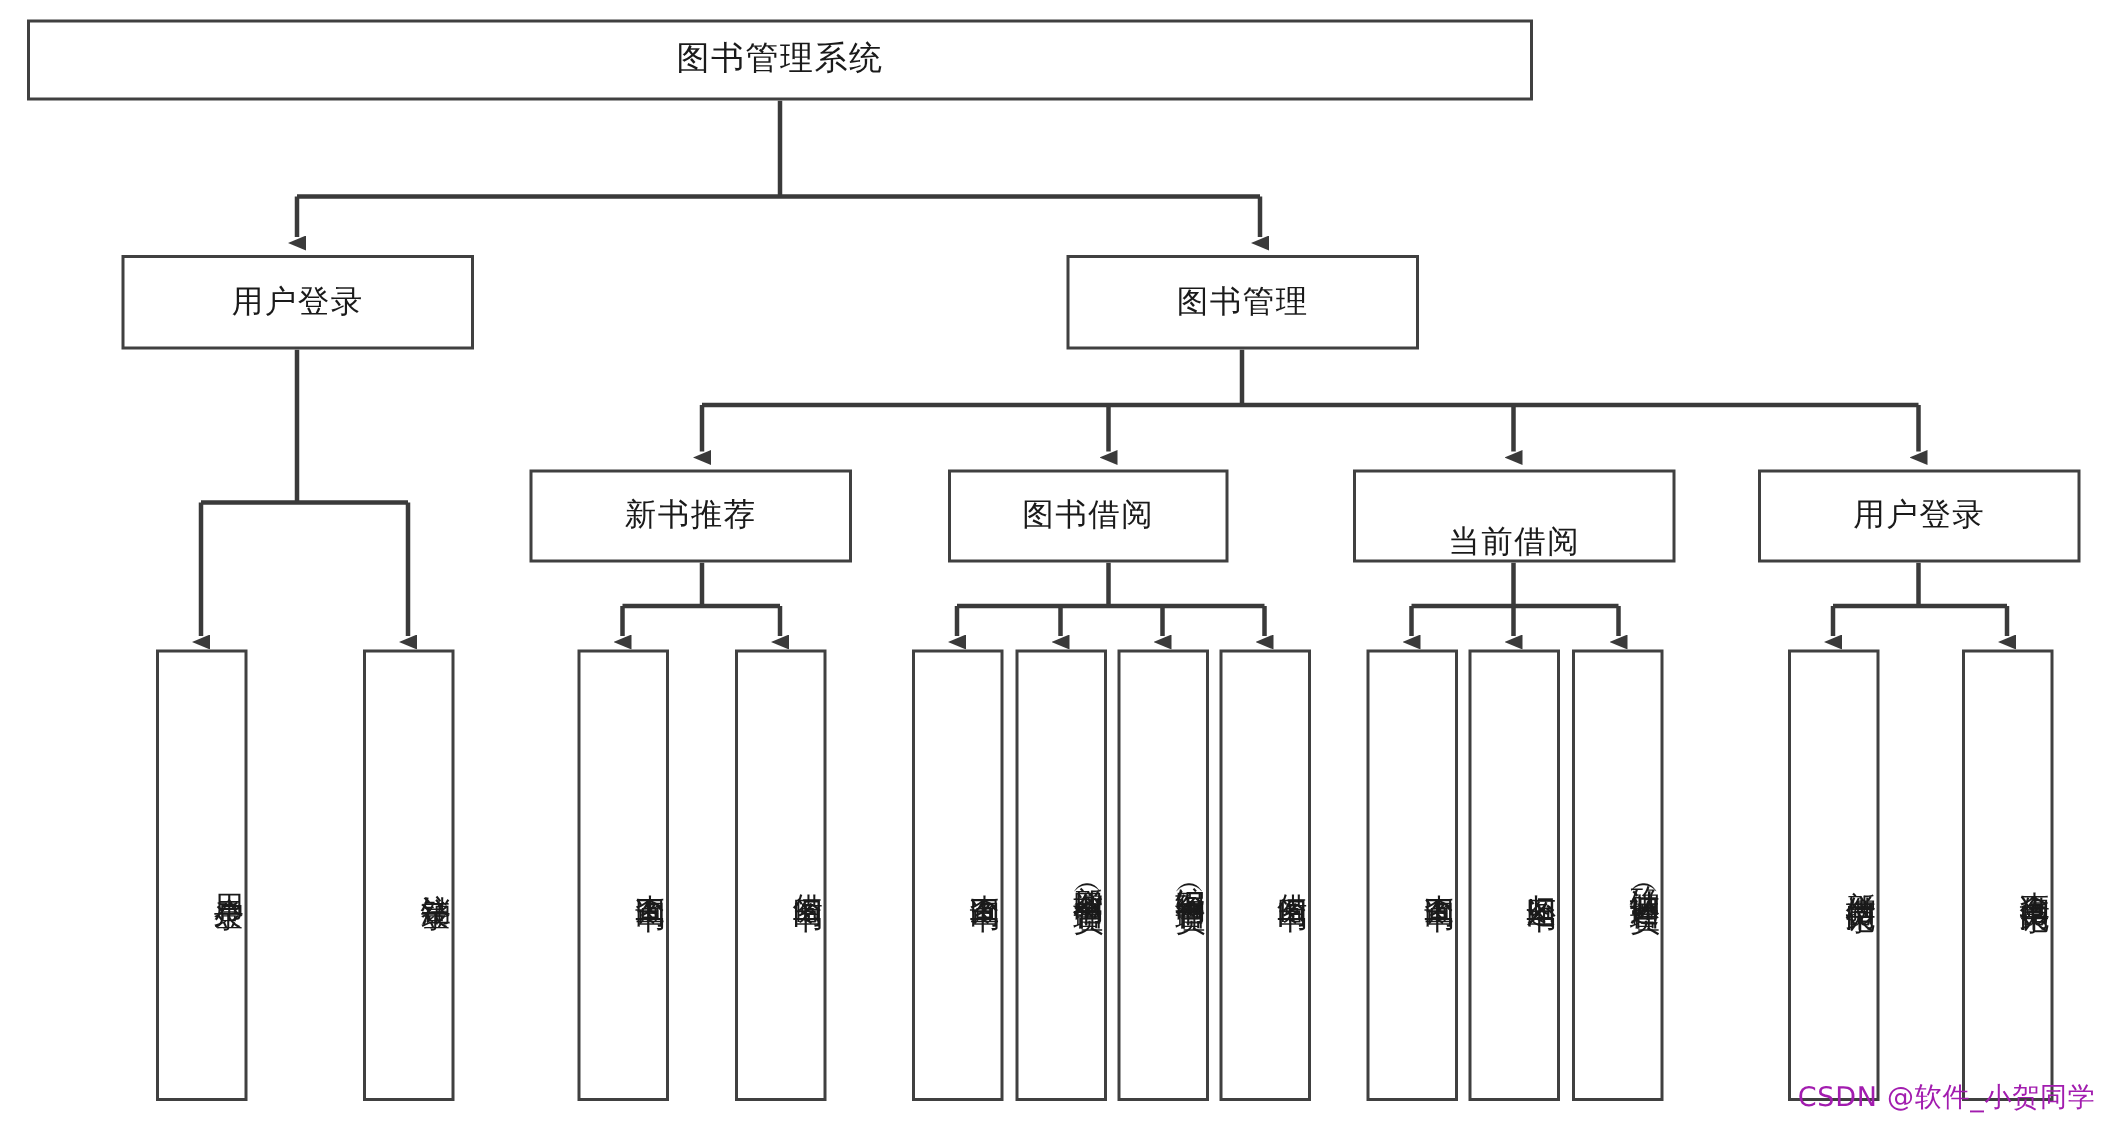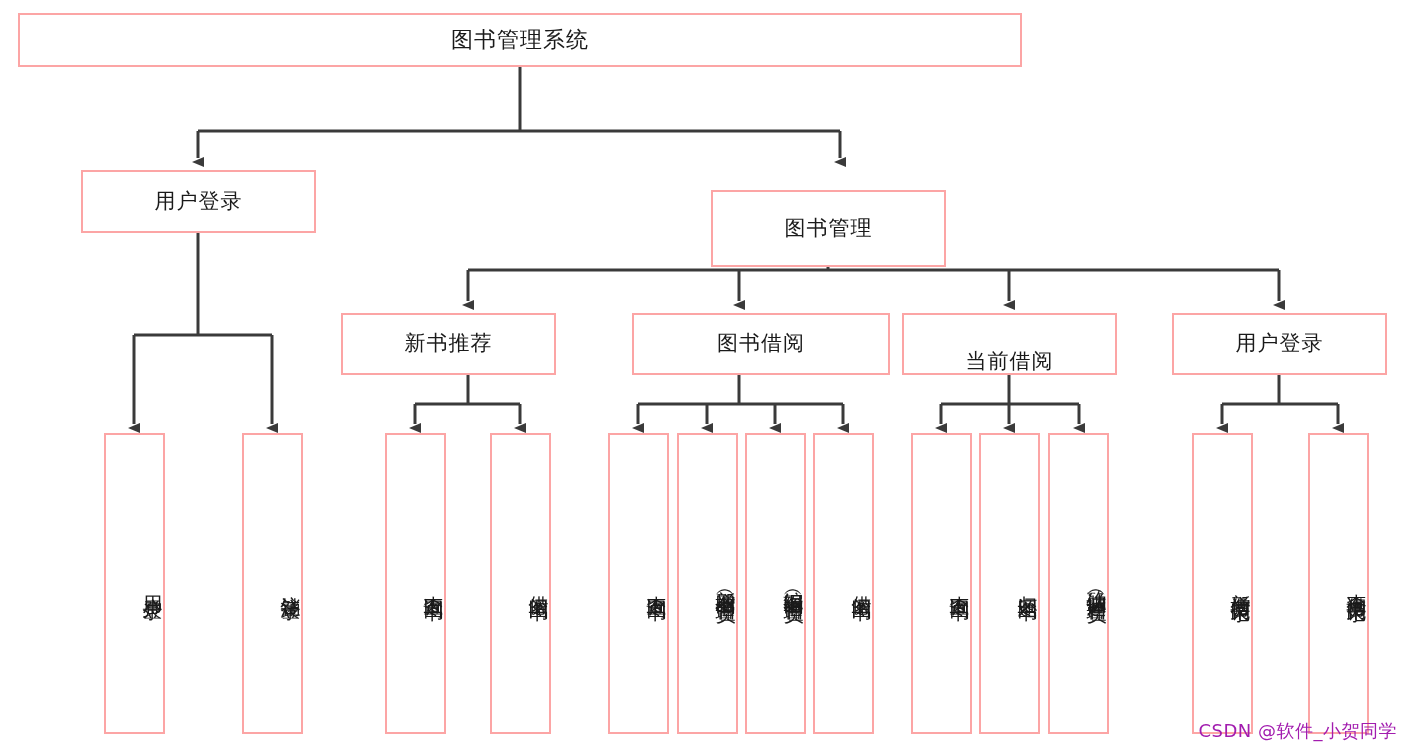--- a/index.html
+++ b/index.html
@@ -23,21 +23,21 @@
     left: 0;
     top: 0;
     width: 1405px;
     height: 747px;
     pointer-events: none;
   }
   .node {
     position: absolute;
     box-sizing: border-box;
     background: #ffffff;
-    border: 2px solid #fca5a5;
+    border: 2px solid #404040;
     display: flex;
     align-items: center;
     justify-content: center;
     color: #1a1a1a;
     z-index: 2;
   }
   .node.h {
     font-size: 21px;
     letter-spacing: 1px;
     line-height: 1.1;
@@ -126,28 +126,28 @@
     </g>
   </svg>
 
   <div class="node h root" style="left:18px; top:13px; width:1004px; height:54px;">
     <span>图书管理系统</span>
   </div>
 
   <div class="node h" style="left:81px; top:170px; width:235px; height:63px;">
     <span>用户登录</span>
   </div>
-  <div class="node h" style="left:711px; top:170px; width:235px; height:77px;margin-top:20px;">
+  <div class="node h" style="left:711px; top:170px; width:235px; height:63px;">
     <span>图书管理</span>
   </div>
 
-  <div class="node h" style="left:341px; top:313px; width:215px; height:62px;">
+  <div class="node h" style="left:353px; top:313px; width:215px; height:62px;">
     <span>新书推荐</span>
   </div>
-  <div class="node h" style="left:632px; top:313px; width:258px; height:62px;">
+  <div class="node h" style="left:632px; top:313px; width:187px; height:62px;">
     <span>图书借阅</span>
   </div>
   <div class="node h" style="left:902px; top:313px; width:215px; height:62px;align-items:flex-end;">
     <span>当前借阅</span>
   </div>
   <div class="node h" style="left:1172px; top:313px; width:215px; height:62px;">
     <span>用户登录</span>
   </div>
 
   <div class="node v" style="left:104px; top:433px; width:61px; height:301px;">

